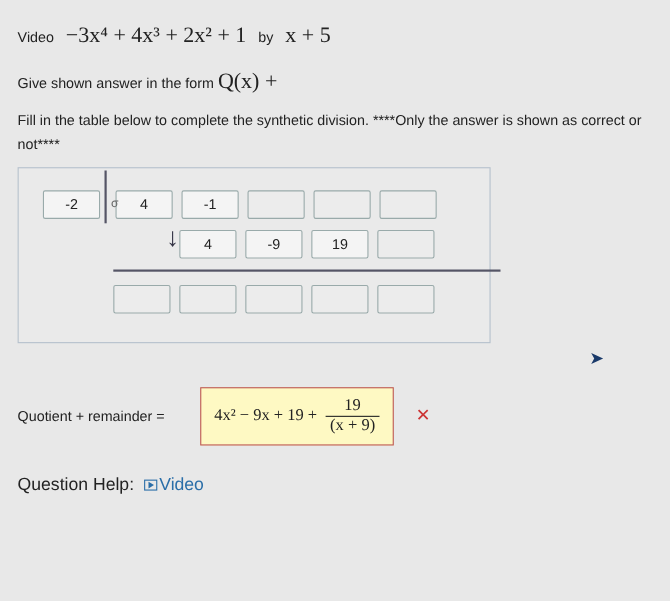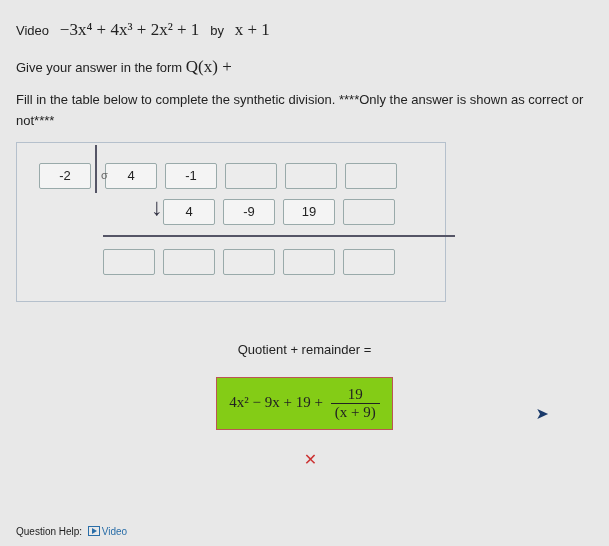--- a/index.html
+++ b/index.html
@@ -6,21 +6,21 @@
   body {
     margin: 0;
     padding: 16px;
     font-family: Arial, Helvetica, sans-serif;
     font-size: 13px;
     background: #e8e8e8;
     color: #222;
     width: 609px;
   }
   .instruction { margin-bottom: 10px; line-height: 1.6; }
-  .math { font-family: 'Times New Roman', serif; font-size: 17px; }
+  .math { font-family: 'Times New Roman', serif; font-size: 20px; }
   .frac { display: inline-block; vertical-align: middle; text-align: center; margin-left: 4px; }
   .frac .num { display:block; border-bottom: 1px solid #222; padding: 0 4px; }
   .frac .den { display:block; padding: 0 4px; }
   .tablewrap {
     border: 1px solid #b5c0cc;
     width: 430px;
     padding: 20px 16px 16px 16px;
     background: #eaeaea;
     margin-top: 8px;
   }
@@ -55,33 +55,33 @@
     left: 118px; top: 30px;
     font-size: 24px;
     color: #334;
   }
   .sigma {
     position:absolute;
     left: 68px; top: 6px;
     font-size: 11px; color:#666;
   }
   .ansrow {
-    display:flex; align-items:center; gap: 20px;
+    display:flex; align-items:center; gap: 8px;
     margin-top: 40px;
-    flex-direction: column;
   }
   .ansbox {
     border: 1px solid #b55;
-    background: #84cc16;
+    background: #fef9c3;
     padding: 8px 12px;
     font-family: 'Times New Roman', serif;
     font-size: 15px;
+    margin-left: 24px;
   }
   .xmark { color: #c33; font-size: 16px; margin-left: 12px; }
-  .qhelp { margin-top: 56px; font-size: 10px; }
+  .qhelp { margin-top: 27px; font-size: 16px; }
   .qhelp a { color: #2a6ea8; text-decoration: none; }
   .vidicon {
     display:inline-block;
     border: 1px solid #2a6ea8;
     width: 12px; height: 10px;
     position: relative; top: 1px;
     margin-right: 2px;
   }
   .vidicon::after{
     content:""; position:absolute; left:3px; top:1px;
@@ -99,25 +99,25 @@
   }
   .rel { position: relative; }
 </style>
 </head>
 <body class="rel">
 
 <div class="instruction">
   <span>Video</span>&nbsp;&nbsp;
   <span class="math">−3x⁴ + 4x³ + 2x² + 1</span>&nbsp;&nbsp;
   <span>by</span>&nbsp;&nbsp;
-  <span class="math">x + 1</span>
+  <span class="math">x + 5</span>
 </div>
 
 <div class="instruction">
-  <span>Give your answer in the form</span>
+  <span>Give shown answer in the form</span>
   <span class="math">Q(x) +</span>
 </div>
 
 <div class="instruction">Fill in the table below to complete the synthetic division.   ****Only the answer is shown as correct  or not****</div>
 
 <div class="tablewrap">
   <div class="synth">
     <div class="divbar-v"></div>
     <span class="sigma">σ</span>
     <div class="row">

